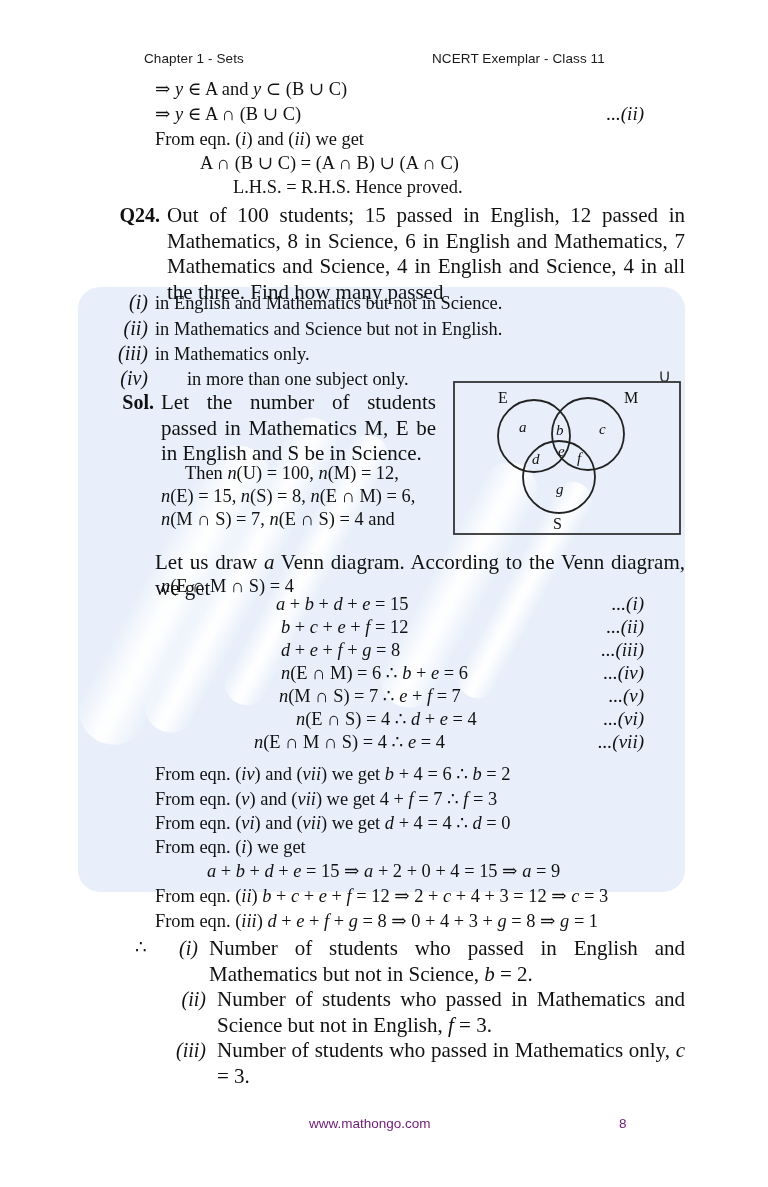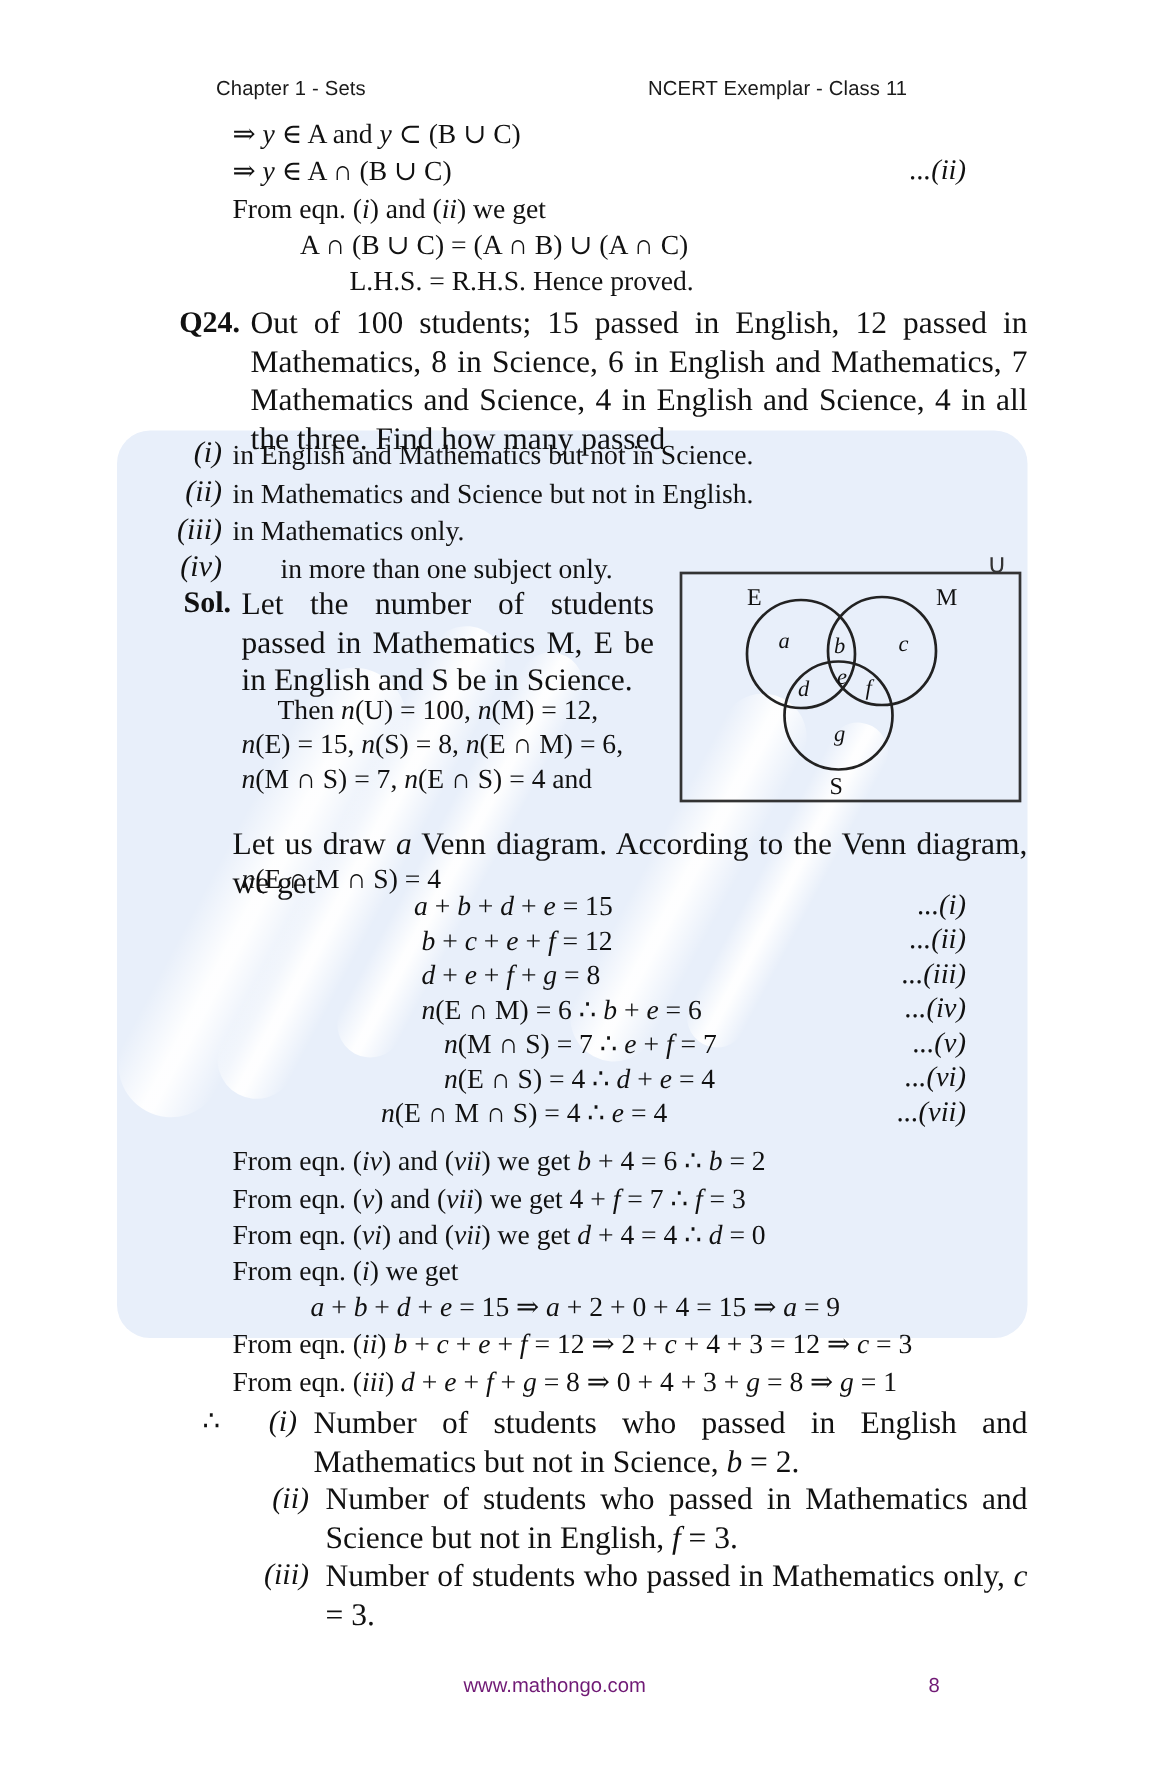--- a/index.html
+++ b/index.html
@@ -182,21 +182,21 @@
 
     <div class="ln" style="left:281px; top:616px;"><i>b</i> + <i>c</i> + <i>e</i> + <i>f</i> = 12</div>
     <div class="eqno" style="top:616px;">...(ii)</div>
 
     <div class="ln" style="left:281px; top:639px;"><i>d</i> + <i>e</i> + <i>f</i> + <i>g</i> = 8</div>
     <div class="eqno" style="top:639px;">...(iii)</div>
 
     <div class="ln" style="left:281px; top:662px;"><i>n</i>(E ∩ M) = 6  ∴ <i>b</i> + <i>e</i> = 6</div>
     <div class="eqno" style="top:662px;">...(iv)</div>
 
-    <div class="ln" style="left:296px; top:685px;text-align:center;"><i>n</i>(M ∩ S) = 7  ∴ <i>e</i> + <i>f</i> = 7</div>
+    <div class="ln" style="left:279px; top:685px;text-align:center;"><i>n</i>(M ∩ S) = 7  ∴ <i>e</i> + <i>f</i> = 7</div>
     <div class="eqno" style="top:685px;">...(v)</div>
 
     <div class="ln" style="left:296px; top:708px;"><i>n</i>(E ∩ S) = 4  ∴ <i>d</i> + <i>e</i> = 4</div>
     <div class="eqno" style="top:708px;">...(vi)</div>
 
     <div class="ln" style="left:254px; top:731px;"><i>n</i>(E ∩ M ∩ S) = 4  ∴ <i>e</i> = 4</div>
     <div class="eqno" style="top:731px;">...(vii)</div>
 
     <div class="ln" style="left:155px; top:763px;">From eqn. (<i>iv</i>) and (<i>vii</i>) we get <i>b</i> + 4 = 6    ∴ <i>b</i> = 2</div>
     <div class="ln" style="left:155px; top:788px;">From eqn. (<i>v</i>) and (<i>vii</i>) we get 4 + <i>f</i> = 7      ∴ <i>f</i> = 3</div>

